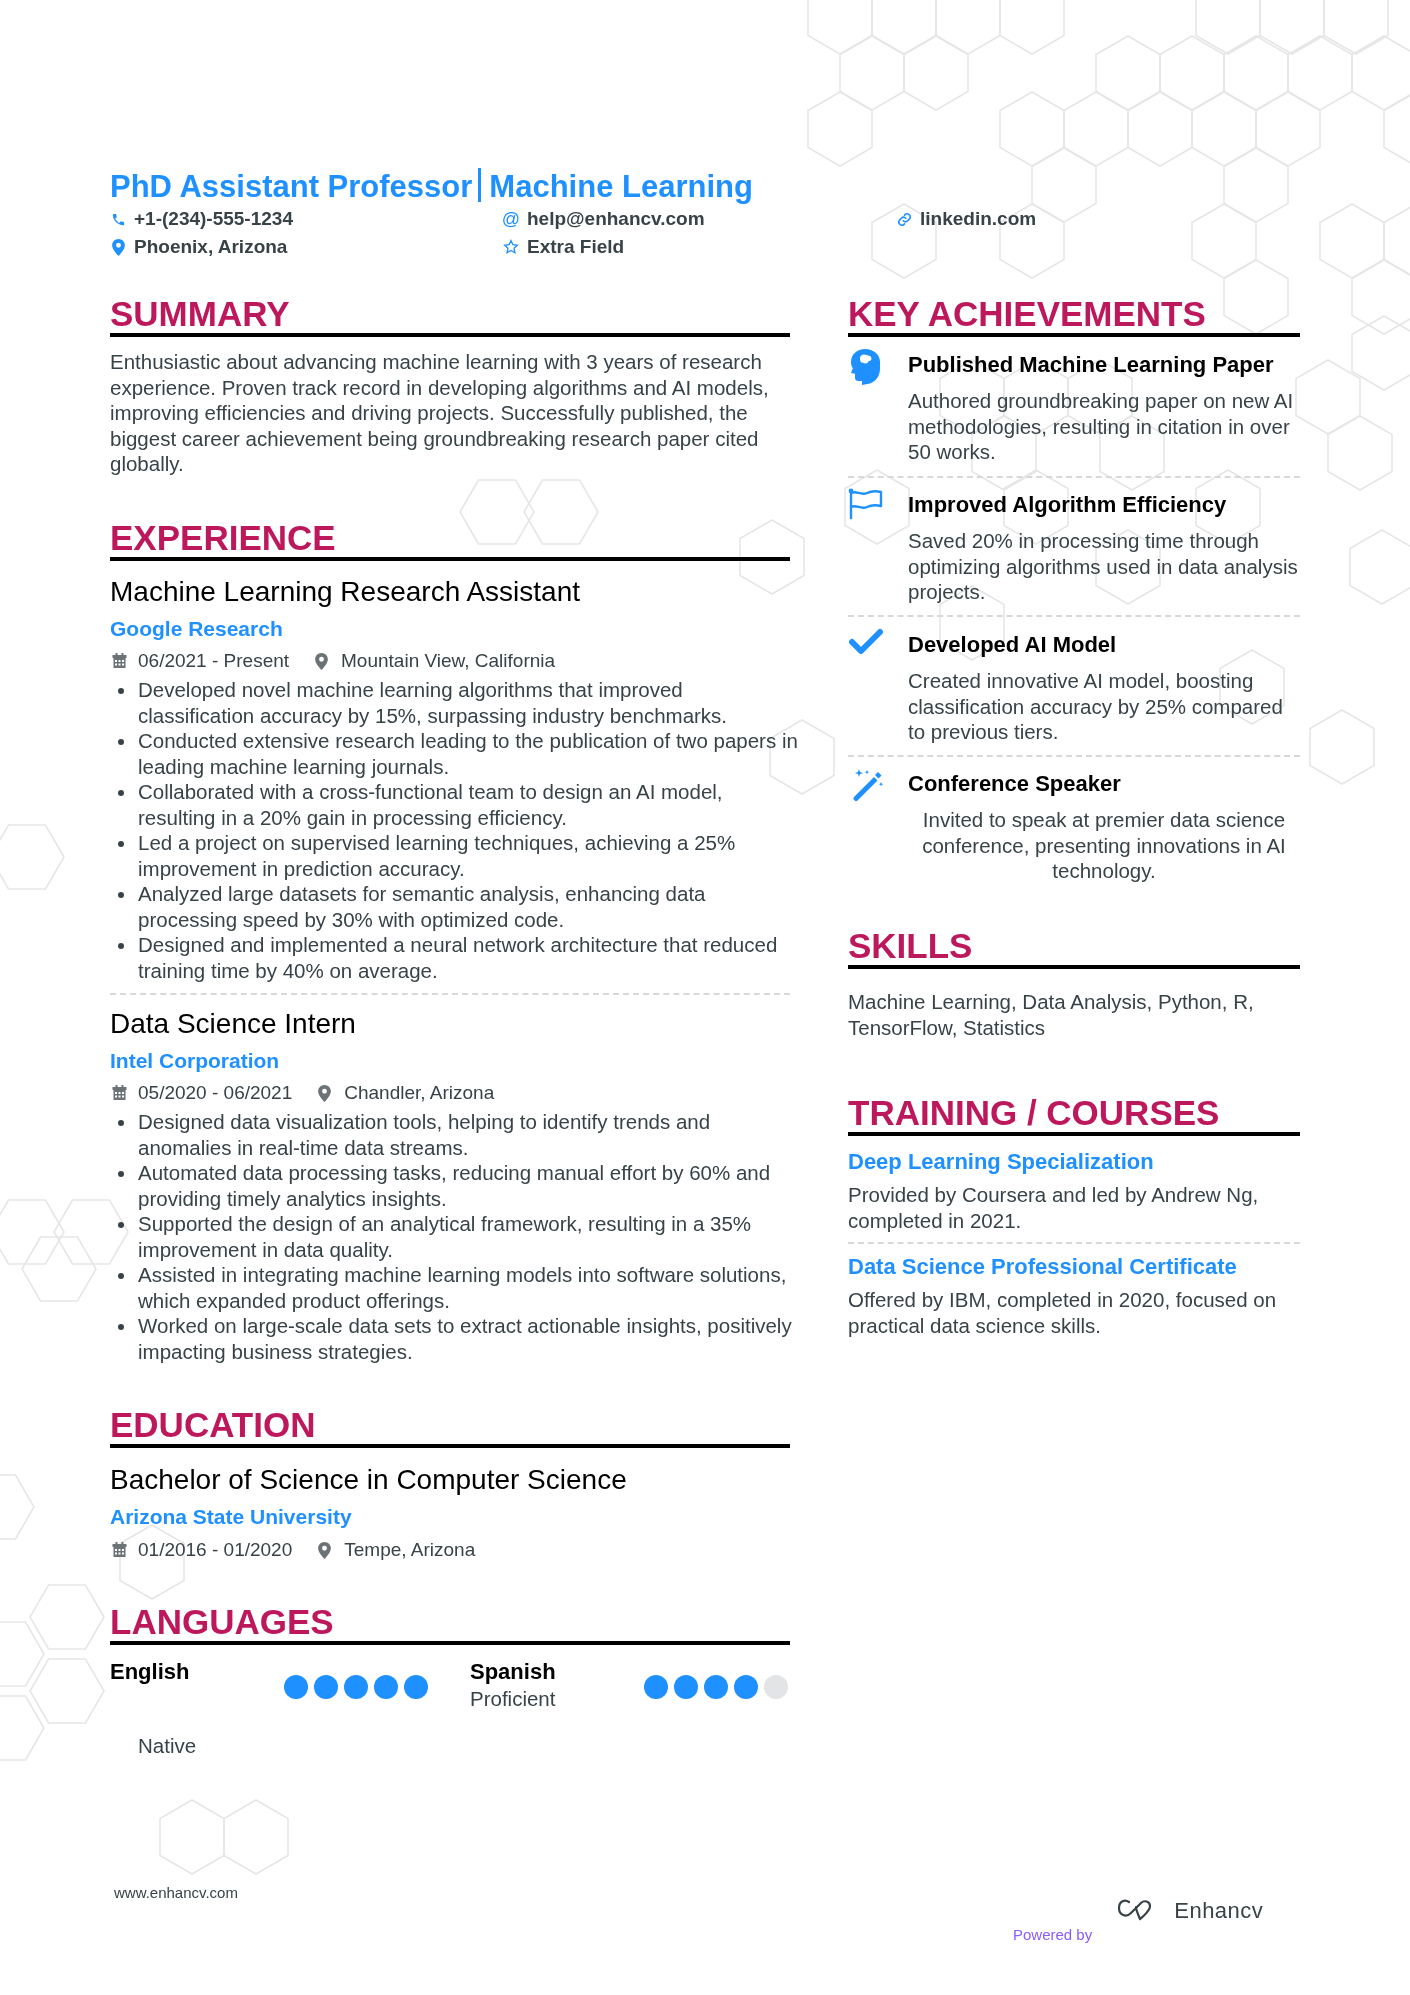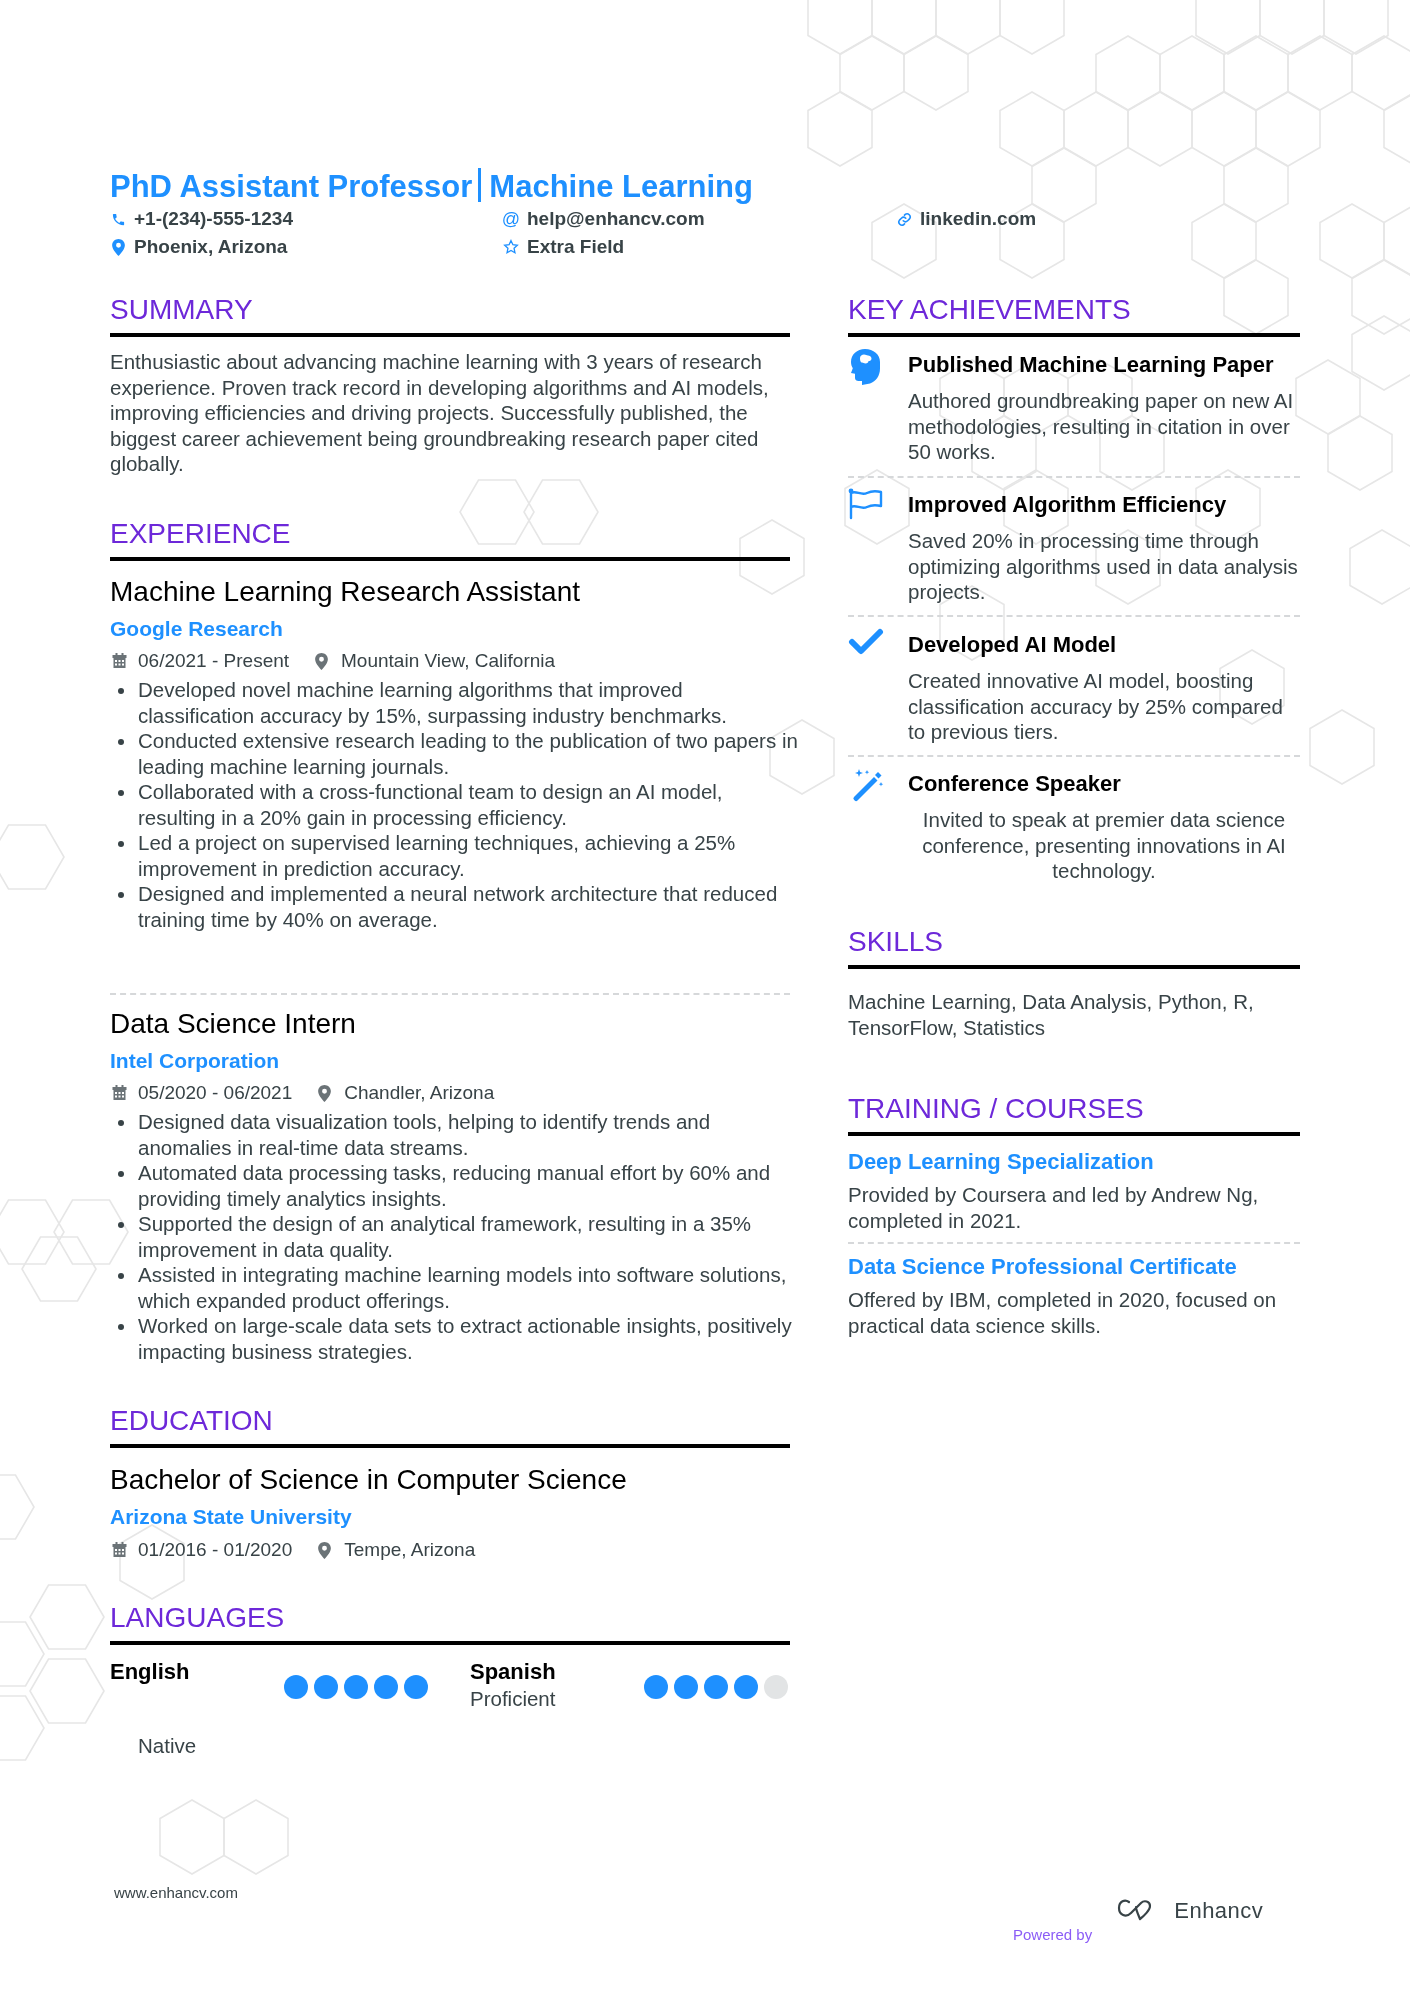--- a/index.html
+++ b/index.html
@@ -8,21 +8,21 @@
   .bg { position: absolute; left: 0; top: 0; width: 1410px; height: 1995px; z-index: 0; }
   .page { position: absolute; left: 0; top: 0; width: 1410px; height: 1995px; z-index: 1; }
 
   .name { position: absolute; left: 110px; top: 98px; font-size: 62px; font-weight: 700; color: #000; letter-spacing: 0.5px; line-height: 1; }
   .title { position: absolute; left: 110px; top: 168px; font-size: 31px; font-weight: 700; color: #1e90ff; line-height: 1; white-space: nowrap; }
   .title .sep { display: inline-block; width: 3px; height: 34px; background: #1e90ff; vertical-align: -5px; margin: 0 8px 0 6px; }
 
   .contact { position: absolute; font-size: 19px; font-weight: 700; color: #384347; display: flex; align-items: center; gap: 8px; white-space: nowrap; }
   .contact .ic { width: 16px; height: 16px; display: inline-flex; align-items: center; justify-content: center; color: #1e90ff; }
 
-  .sec-head { position: absolute; font-size: 28px; font-weight: 400; color: #6d28d9; line-height: 1; }
+  .sec-head { position: absolute; font-size: 35px; font-weight: 700; color: #be185d; line-height: 1; }
   .rule { position: absolute; height: 4px; background: #000; }
   .dash { position: absolute; height: 0; border-top: 2px dashed #d6d8da; }
 
   .para { position: absolute; font-size: 20.5px; line-height: 25.5px; color: #384347; }
 
   .role { position: absolute; font-size: 28px; color: #000; line-height: 1; white-space: nowrap; }
   .company { position: absolute; font-size: 21px; font-weight: 700; color: #1e90ff; line-height: 1; white-space: nowrap; }
   .meta { position: absolute; font-size: 19px; color: #384347; display: flex; align-items: center; white-space: nowrap; }
   .meta .ic { display: inline-flex; width: 16px; height: 16px; margin-right: 10px; color: #6b7377; }
   .meta .loc { margin-left: 26px; display: inline-flex; align-items: center; }
@@ -204,20 +204,21 @@
             </svg>
           </span>
         <span>Mountain View, California</span>
       </span>
     </div>
     <ul class="bullets" style="left:110px; top:677px; width:690px;">
       <li>Developed novel machine learning algorithms that improved classification accuracy by 15%, surpassing industry benchmarks.</li>
       <li>Conducted extensive research leading to the publication of two papers in leading machine learning journals.</li>
       <li>Collaborated with a cross-functional team to design an AI model, resulting in a 20% gain in processing efficiency.</li>
       <li>Led a project on supervised learning techniques, achieving a 25% improvement in prediction accuracy.</li>
+      <li>Analyzed large datasets for semantic analysis, enhancing data processing speed by 30% with optimized code.</li>
       <li>Designed and implemented a neural network architecture that reduced training time by 40% on average.</li>
     </ul>
   </div>
 
   <div class="dash" style="left:110px; top:993px; width:680px;"></div>
 
   <div>
     <div class="role" style="left:110px; top:1010px;text-align:center;">Data Science Intern</div>
     <div class="company" style="left:110px; top:1050px;">Intel Corporation</div>
     <div class="meta" style="left:112px; top:1082px;">

